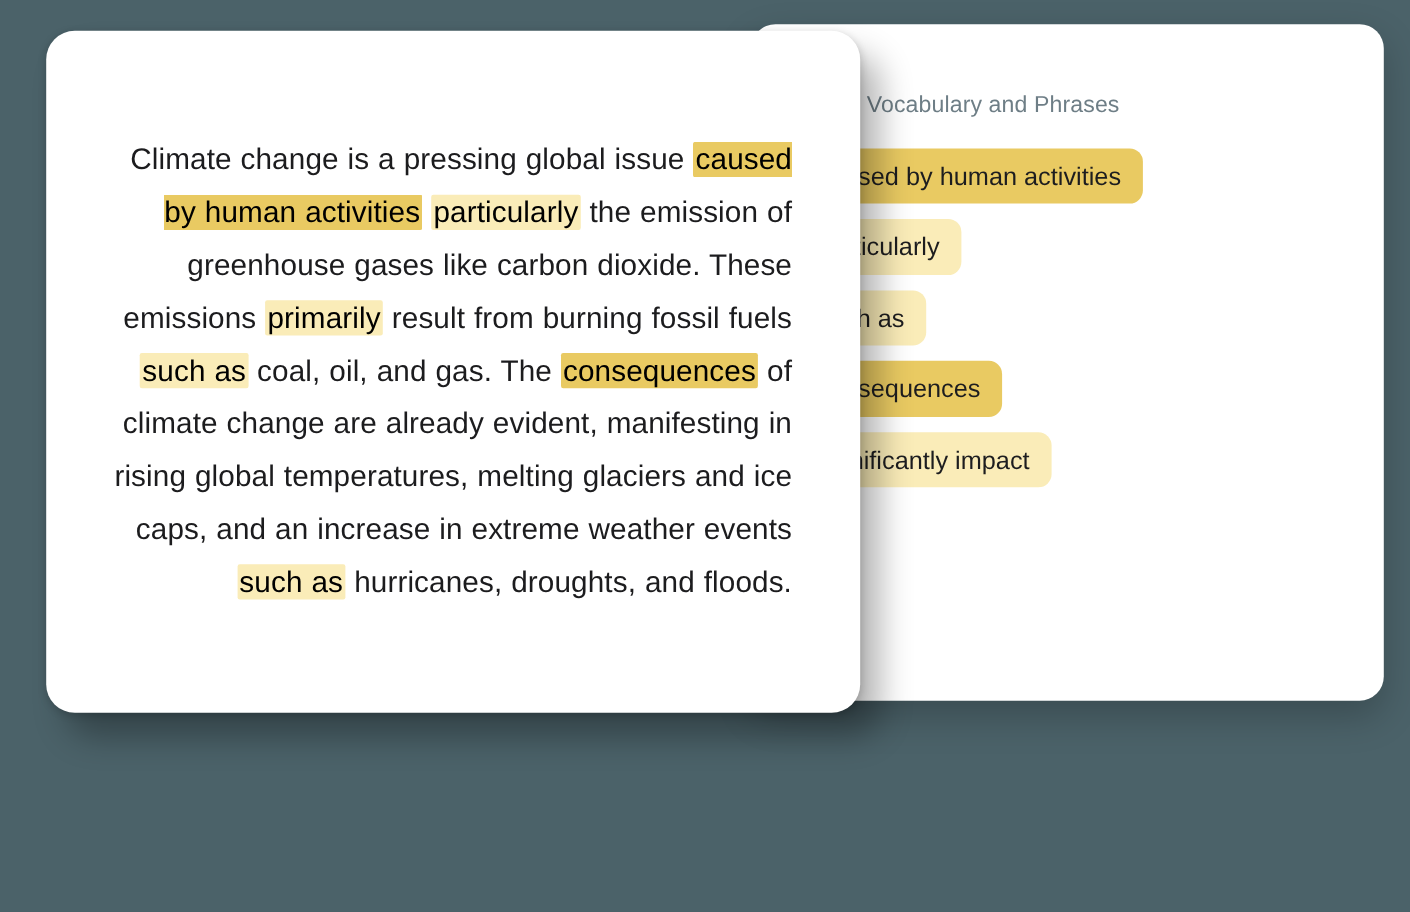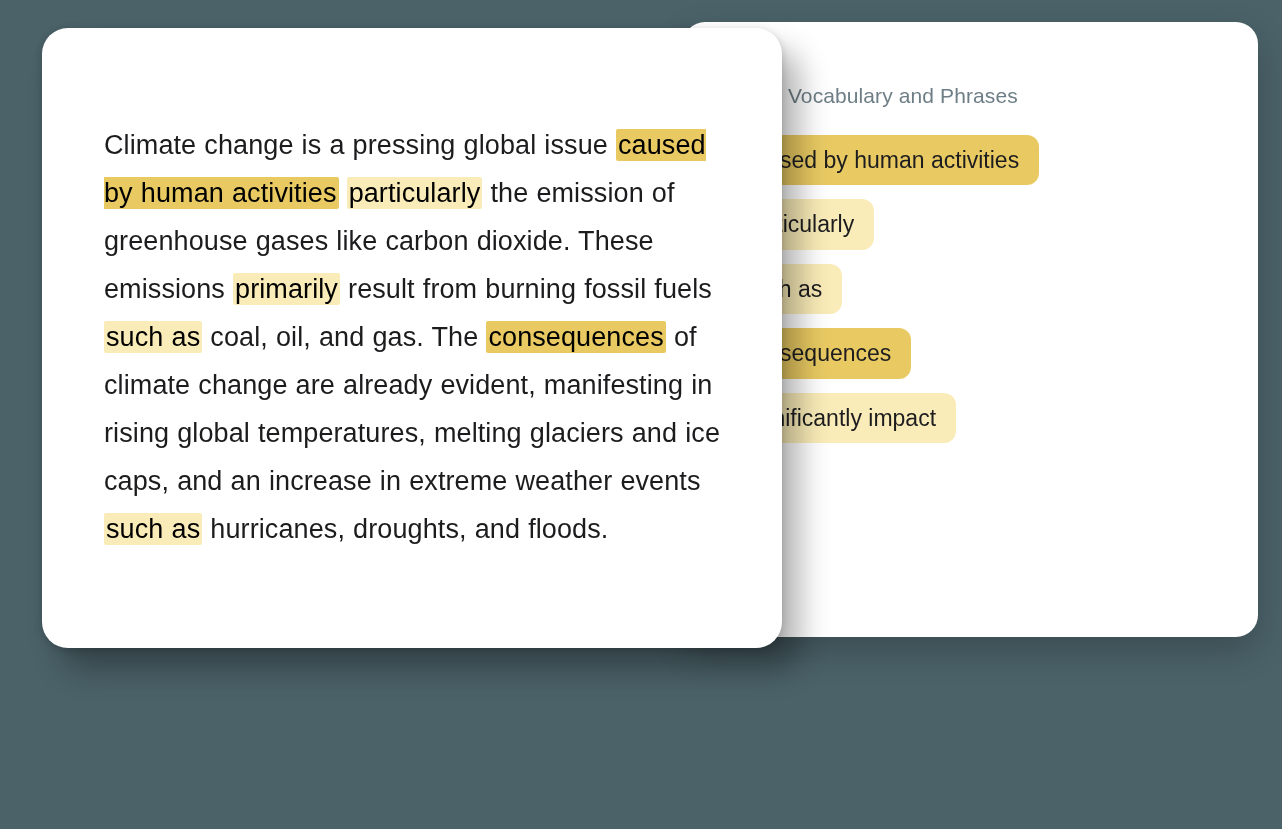--- a/index.html
+++ b/index.html
@@ -74,20 +74,21 @@
     overflow: hidden;
   }
 
   .essay {
     font-size: 27px;
     line-height: 48px;
     color: #1c1c1e;
     font-weight: 400;
     letter-spacing: 0.1px;
     word-spacing: 0.5px;
+    text-align: right;
   }
 
   .hl-strong {
     background: #e9ca62;
     padding: 1px 2px;
     border-radius: 2px;
   }
   .hl-light {
     background: #faecb8;
     padding: 1px 2px;

